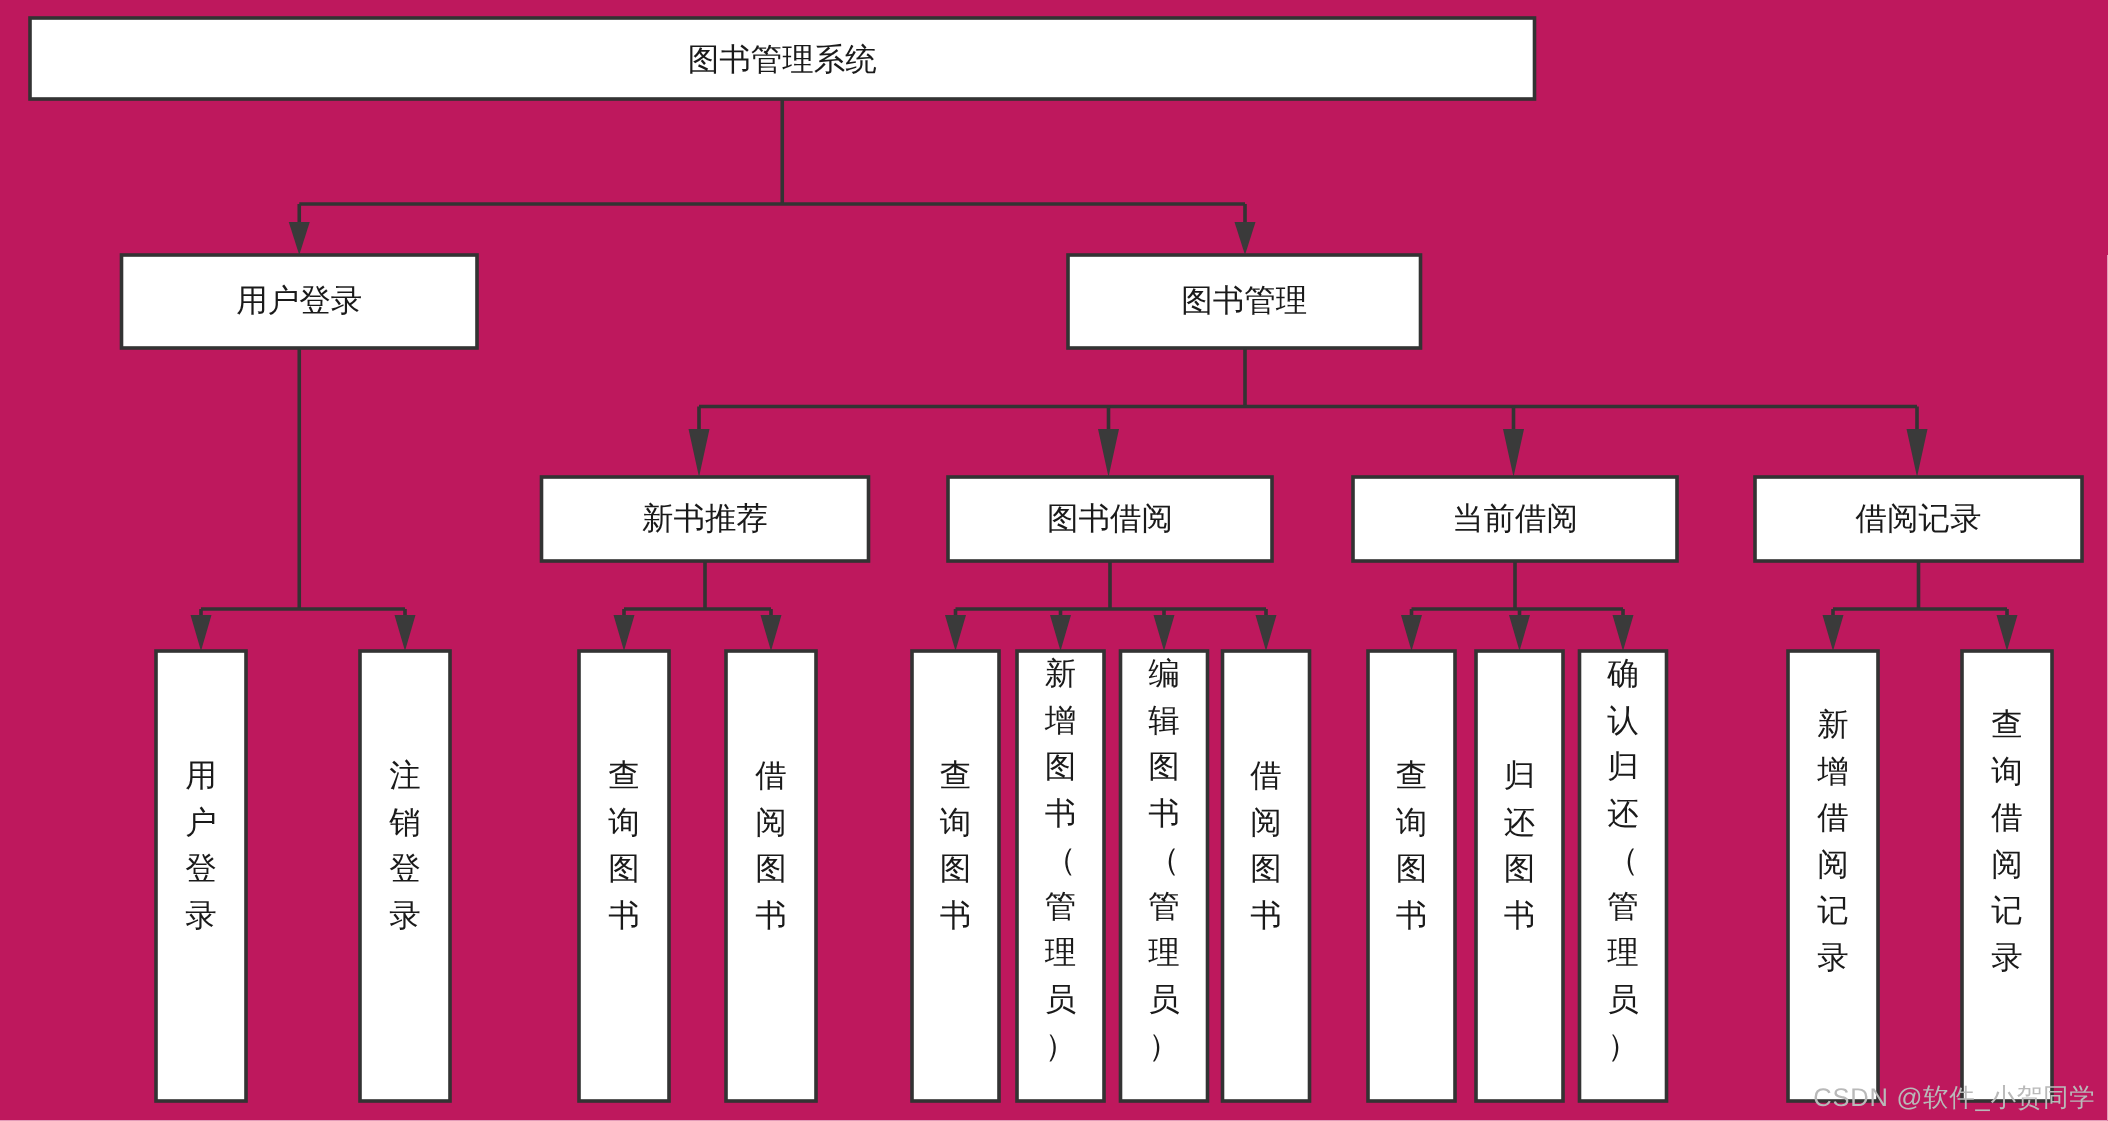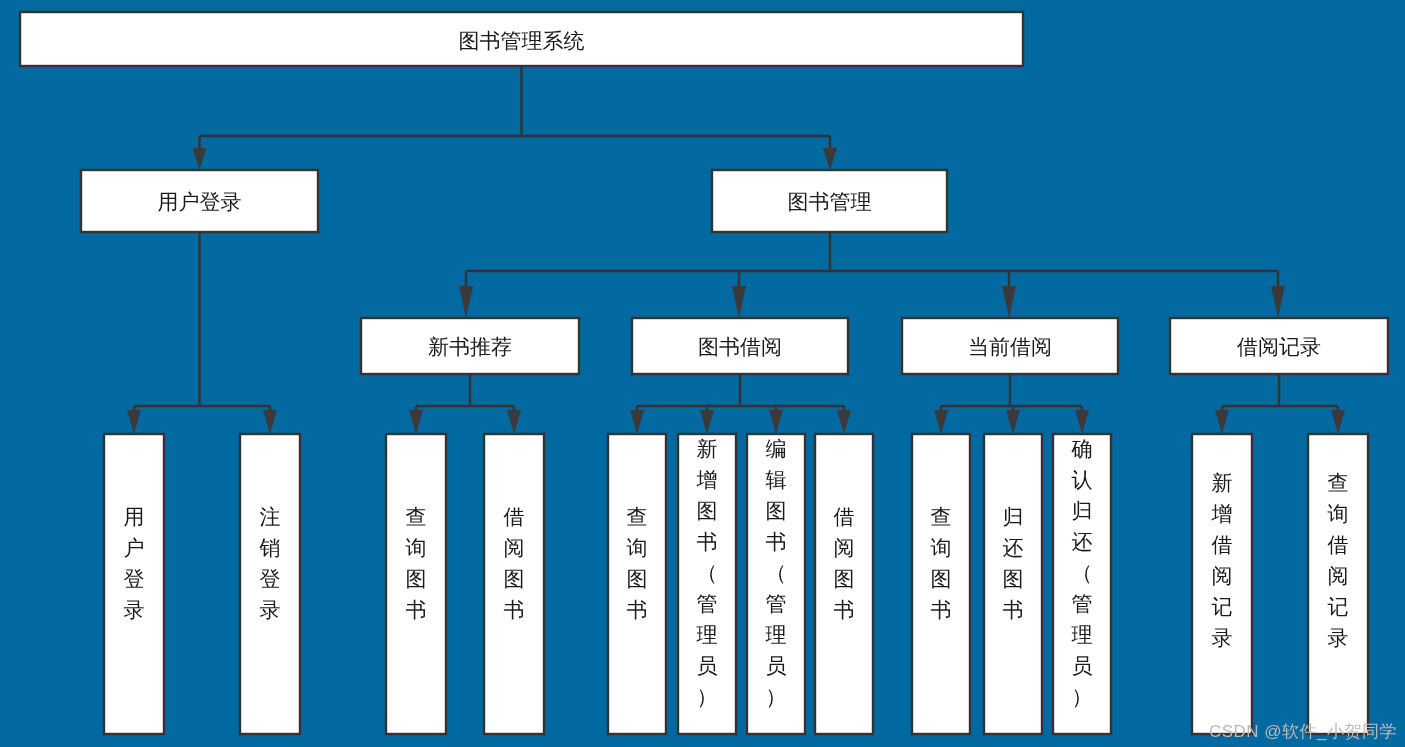--- a/index.html
+++ b/index.html
@@ -7,21 +7,21 @@
     padding: 0;
     background: #ffffff;
   }
   body {
     font-family: "Liberation Sans", "DejaVu Sans", sans-serif;
   }
   #canvas {
     position: relative;
     width: 1405px;
     height: 747px;
-    background: #0369a1;
+    background: #be185d;
     overflow: hidden;
   }
   svg#diagram {
     position: absolute;
     left: 0;
     top: 0;
     width: 1405px;
     height: 747px;
   }
   .node-box {

